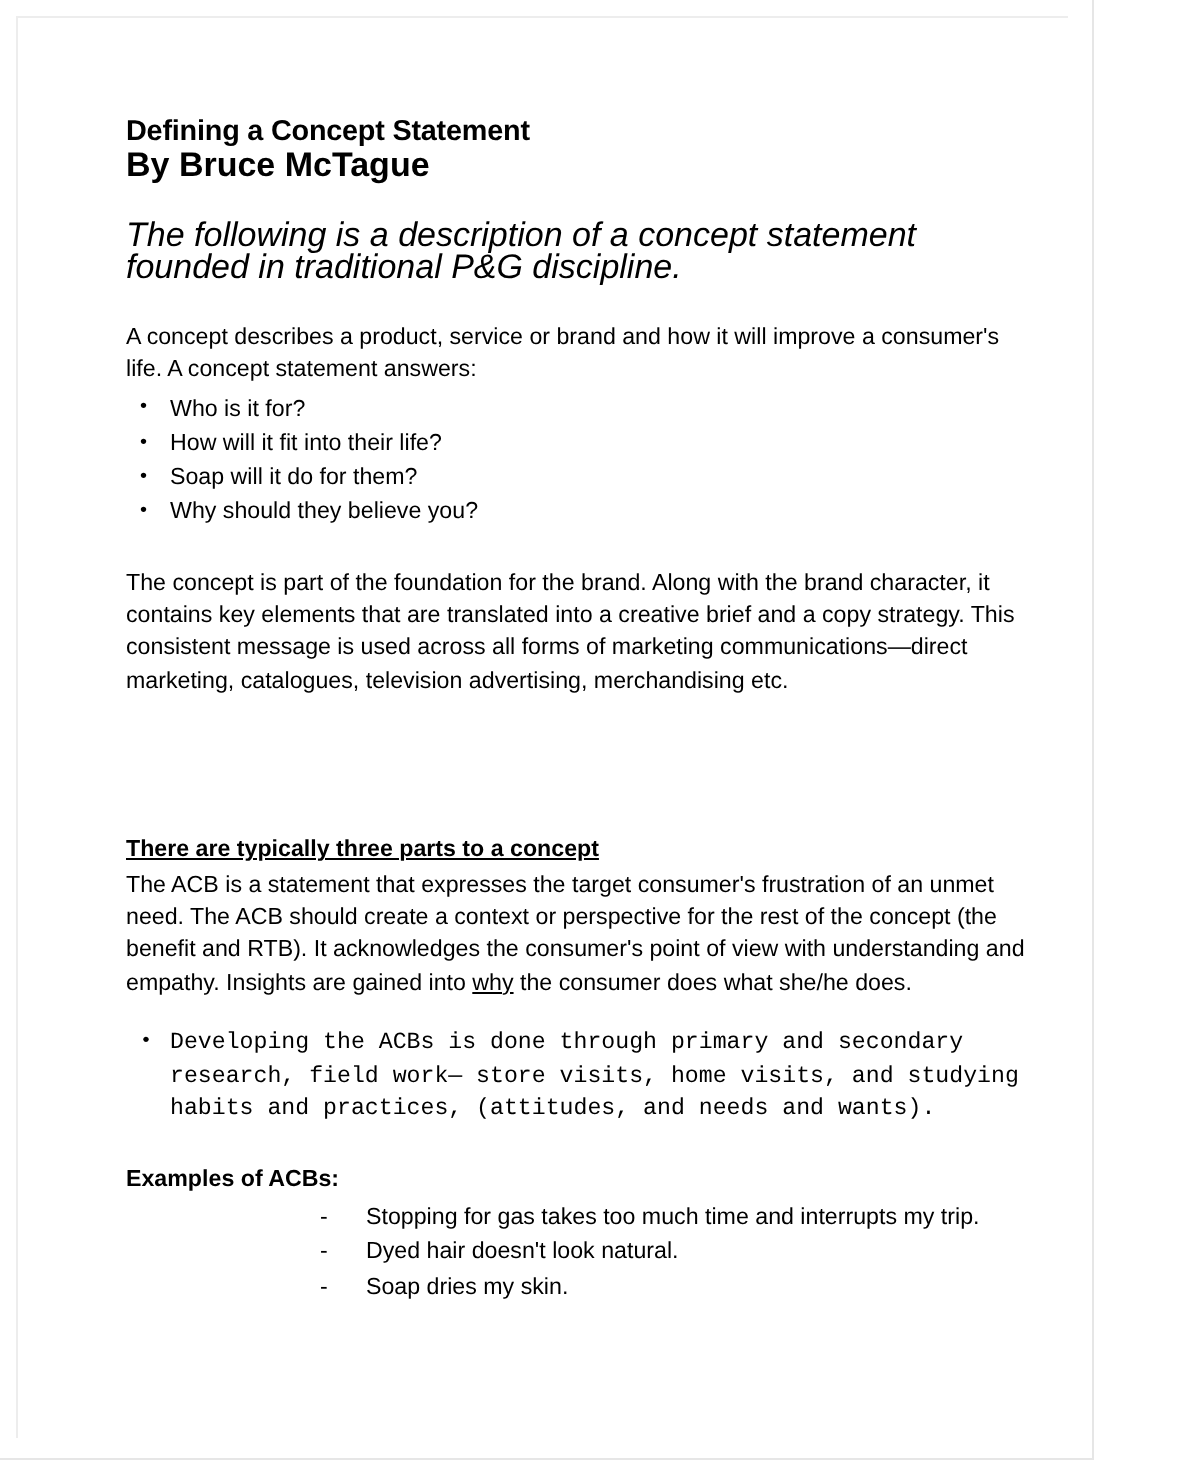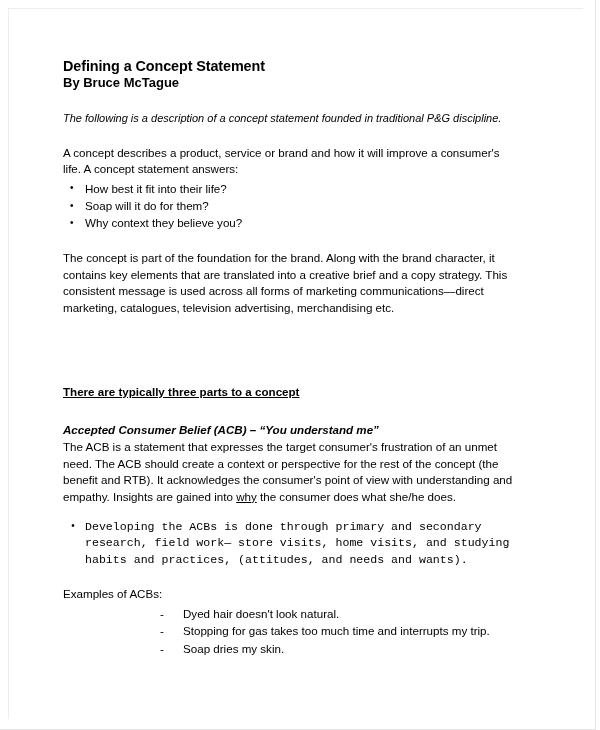--- a/index.html
+++ b/index.html
@@ -9,21 +9,21 @@
   }
   body {
     width: 600px;
     height: 730px;
     font-family: "Liberation Sans", sans-serif;
     color: #000000;
     overflow: hidden;
   }
   #page {
     position: relative;
-    width: 596px;
+    width: 547px;
     height: 730px;
     background: #ffffff;
     box-sizing: border-box;
     border-right: 1px solid #e6e6e6;
     border-bottom: 1px solid #e6e6e6;
   }
   #page-inner {
     position: absolute;
     left: 8px;
     top: 8px;
@@ -42,28 +42,28 @@
     line-height: 16.4px;
   }
   .doc-title {
     font-size: 14.4px;
     font-weight: bold;
     line-height: 17px;
     margin: 0;
     letter-spacing: -0.1px;
   }
   .doc-author {
-    font-size: 13px;
+    font-size: 17px;
     font-weight: bold;
     line-height: 16px;
     margin: 0 0 0 0;
   }
   .italic-note {
     font-style: italic;
-    font-size: 11px;
+    font-size: 17px;
     font-weight: 500;
     margin: 19px 0 0 0;
     line-height: 16px;
   }
   p.body-para {
     margin: 19px 0 0 0;
   }
   ul.q-list {
     list-style: none;
     margin: 2px 0 0 0;
@@ -116,20 +116,21 @@
   }
   ul.dev-list li::before {
     content: "\2022";
     position: absolute;
     left: 7px;
     top: -0.5px;
     font-size: 10px;
   }
   .examples-label {
     margin: 18px 0 0 0;
+    font-weight: bold;
   }
   ul.example-list {
     list-style: none;
     margin: 2px 0 0 0;
     padding: 0;
   }
   ul.example-list li {
     position: relative;
     padding-left: 120px;
     line-height: 17.4px;
@@ -150,42 +151,42 @@
   <div id="content">
 
     <h1 class="doc-title">Defining a Concept Statement</h1>
     <div class="doc-author">By Bruce McTague</div>
 
     <div class="italic-note">The following is a description of a concept statement founded in traditional P&amp;G discipline.</div>
 
     <p class="body-para">A concept describes a product, service or brand and how it will improve a consumer's life. A concept statement answers:</p>
 
     <ul class="q-list">
-      <li>How best it fit into their life?</li>
+      <li>Who is it for?</li>
+      <li>How will it fit into their life?</li>
       <li>Soap will it do for them?</li>
-      <li>Why context they believe you?</li>
+      <li>Why should they believe you?</li>
     </ul>
 
 
     <p class="body-para">The concept is part of the foundation for the brand. Along with the brand character, it contains key elements that are translated into a creative brief and a copy strategy.  This consistent message is used across all forms of marketing communications—direct marketing, catalogues, television advertising, merchandising etc.</p>
 
     <div class="section-head-wrap">
       <h2 class="section-head">There are typically three parts to a concept</h2>
     </div>
 
-    <h3 class="sub-head">Accepted Consumer Belief (ACB) – “You understand me”</h3>
 
     <p class="acb-para"><span>The ACB is a statement that expresses the target consumer's frustration of an unmet need. The ACB should create a context or perspective for the rest of the concept (the benefit and RTB). It acknowledges the consumer's point of view with understanding and empathy.  Insights are gained into </span><u class="inline-u">why</u><span> the consumer does what she/he does.</span></p>
 
     <ul class="dev-list">
       <li>Developing the ACBs is done through primary and secondary research, field work— store visits, home visits, and studying habits and practices, (attitudes, and needs and wants).</li>
     </ul>
 
     <p class="examples-label">Examples of ACBs:</p>
 
     <ul class="example-list">
+      <li>Stopping for gas takes too much time and interrupts my trip.</li>
       <li>Dyed hair doesn't look natural.</li>
-      <li>Stopping for gas takes too much time and interrupts my trip.</li>
       <li>Soap dries my skin.</li>
     </ul>
 
   </div>
 </div>
 
 </body></html>

